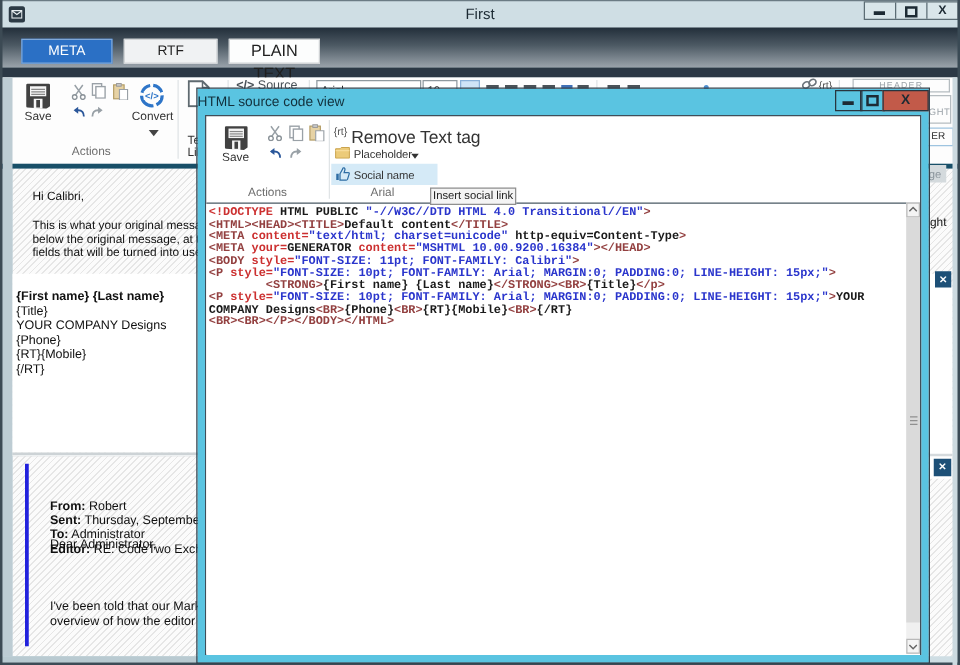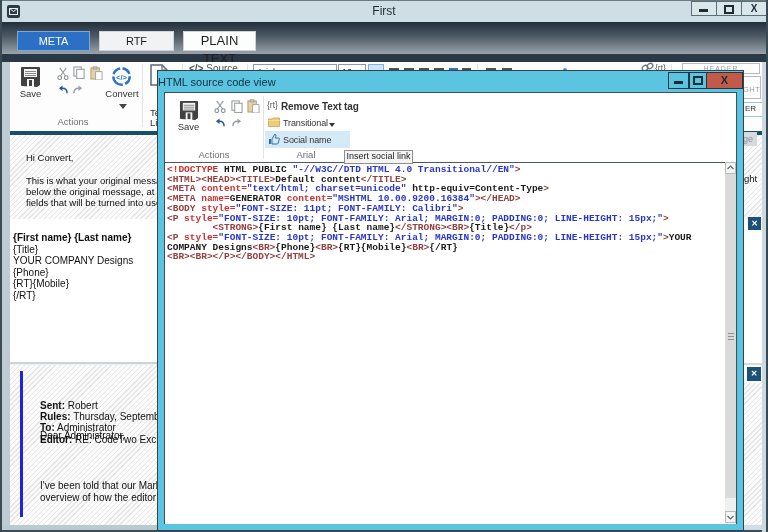--- a/index.html
+++ b/index.html
@@ -123,34 +123,34 @@
 <div class="abs" style="left:740px;top:102px;width:21px;height:13px;border:1px solid #9ec4e0;background:#fdfdfd;"></div>
 <div class="abs" style="left:745px;top:104px;font-size:8px;color:#333;">ER</div>
 
 <div class="abs" style="left:0;top:131px;width:768px;height:4px;background:#184f68;"></div>
 
 <div class="abs hatch" style="left:10px;top:135px;width:753px;height:390px;"></div>
 <div class="abs" style="left:2px;top:62px;width:8px;height:463px;background:#bdccd3;"></div>
 <div class="abs" style="left:0;top:525px;width:743px;height:5px;background:#b9cad1;"></div>
 <div class="abs" style="left:0;top:530px;width:768px;height:2px;background:#3d4c57;"></div>
 
-<div class="abs" style="left:26px;top:152px;font-size:9.5px;color:#101010;">Hi Convert,</div>
+<div class="abs" style="left:26px;top:152px;font-size:9.5px;color:#101010;">Hi Calibri,</div>
 <div class="abs" style="left:26px;top:175px;width:720px;font-size:9.5px;color:#101010;line-height:11px;">
 This is what your original message will look like when the signature is added automatically at the right<br>
 below the original message, at the top of it, or under the latest reply. The signature template contains<br>
 fields that will be turned into user data when the message is sent out of your organization there.</div>
 
 <div class="abs" style="left:10px;top:219px;width:740px;height:143px;background:#ffffff;"></div>
 <div class="abs" style="left:13px;top:232px;font-size:10px;color:#101010;line-height:11.6px;">
 <b>{First name} {Last name}</b><br>{Title}<br>YOUR COMPANY Designs<br>{Phone}<br>{RT}{Mobile}<br>{/RT}</div>
 <div class="abs" style="left:10px;top:362px;width:740px;height:2px;background:#cdd3d6;border-bottom:1px solid #eef1f2;"></div>
 
 <div class="abs" style="left:20px;top:371px;width:3px;height:146px;background:#2222dd;"></div>
 <div class="abs" style="left:40px;top:400px;font-size:10px;color:#101010;line-height:11.2px;">
-<b>Sent:</b> Robert<br><b>Rules:</b> Thursday, September 26, 2013 10:32 AM<br><b>To:</b> Administrator<br><b>Editor:</b> RE: CodeTwo Exchange Rules</div>
+<b>From:</b> Robert<br><b>Sent:</b> Thursday, September 26, 2013 10:32 AM<br><b>To:</b> Administrator<br><b>Editor:</b> RE: CodeTwo Exchange Rules</div>
 <div class="abs" style="left:40px;top:430px;font-size:10px;color:#101010;">Dear Administrator,</div>
 <div class="abs" style="left:40px;top:480px;font-size:10px;color:#101010;line-height:11.5px;">
 I've been told that our Marketing department prepared a short<br>overview of how the editor works in our brand new software</div>
 
 <div class="abs" style="left:743px;top:132px;width:14px;height:14px;background:#d4dadd;color:#8b959c;font-size:9px;line-height:14px;">ge</div>
 <div class="abs" style="left:744px;top:173px;font-size:9.5px;color:#101010;">ght</div>
 <div class="abs" style="left:743px;top:229px;width:19px;height:154px;background:#fff;"></div>
 <div class="abs" style="left:743px;top:363px;width:19px;height:2px;background:#d5dadd;"></div>
 <div class="abs" style="left:748px;top:217px;width:13px;height:13px;background:#1d5077;color:#fff;font-size:8px;font-weight:bold;text-align:center;line-height:13px;">✕</div>
 <div class="abs" style="left:747px;top:367px;width:14px;height:14px;background:#1d5077;color:#fff;font-size:8px;font-weight:bold;text-align:center;line-height:14px;">✕</div>
@@ -198,40 +198,40 @@
  <path d="M6 0.5 L2 3.5 L6 6.5 Z" fill="#2b579a"></path>
 </svg>
 <svg class="abs" style="left:231px;top:118px;z-index:12;" width="12" height="10" viewBox="0 0 13 11">
  <path d="M2 9 Q2 3.5 7 3.5 L9.5 3.5" stroke="#98a0a6" stroke-width="1.6" fill="none"></path>
  <path d="M7 0.5 L11 3.5 L7 6.5 Z" fill="#98a0a6"></path>
 </svg>
 <div class="abs glab" style="left:189px;top:149px;width:50px;text-align:center;z-index:12;">Actions</div>
 <div class="abs sep" style="left:263px;top:96px;height:63px;z-index:12;"></div>
 
 <div class="abs" style="left:267px;top:100px;font-size:8.5px;color:#555;z-index:12;">{rt}</div>
-<div class="abs" style="left:281px;top:101px;font-size:10px;letter-spacing:-0.1px;color:#333;z-index:12;font-weight:bold;">Remove Text tag</div>
+<div class="abs" style="left:281px;top:101px;font-size:14px;letter-spacing:-0.1px;color:#333;z-index:12;">Remove Text tag</div>
 <svg class="abs" style="left:268px;top:117px;z-index:12;" width="12" height="10" viewBox="0 0 12 10">
  <path d="M0.5 2 L0.5 9.5 L11.5 9.5 L11.5 1 L5 1 L4 2 Z" fill="#eccb79" stroke="#caa34d" stroke-width="0.8"></path>
  <path d="M0.5 3.5 L11.5 3.5" stroke="#f7dc9a" stroke-width="1"></path>
 </svg>
-<div class="abs" style="left:283px;top:118px;font-size:9px;letter-spacing:-0.1px;color:#333;z-index:12;">Transitional</div>
+<div class="abs" style="left:283px;top:118px;font-size:9px;letter-spacing:-0.1px;color:#333;z-index:12;">Placeholder</div>
 <div class="abs" style="left:329px;top:123px;width:0;height:0;border-left:3.5px solid transparent;border-right:3.5px solid transparent;border-top:4px solid #333;z-index:12;"></div>
 <div class="abs" style="left:265px;top:131px;width:85px;height:17px;background:#d5eaf7;z-index:12;"></div>
 <svg class="abs" style="left:268px;top:133px;z-index:13;" width="12" height="12" viewBox="0 0 12 12">
  <path d="M1 6 L3 6 L3 11 L1 11 Z" fill="#2e6da4"></path>
  <path d="M4 6 L6 2.5 Q6.3 1 7.3 1.3 Q8.3 1.7 7.8 3.3 L7.3 5 L10.5 5 Q11.7 5 11.3 6.3 L10 10.5 Q9.8 11 9 11 L4 11 Z" fill="none" stroke="#2e6da4" stroke-width="1"></path>
 </svg>
 <div class="abs" style="left:283px;top:135px;font-size:9px;letter-spacing:-0.1px;color:#333;z-index:13;">Social name</div>
 <div class="abs glab" style="left:281px;top:149px;width:50px;text-align:center;z-index:12;">Arial</div>
 
 <div class="abs" style="left:165px;top:162px;width:571px;height:361px;background:#fff;border-top:1px solid #4a5a64;z-index:12;"></div>
 <div id="code" class="abs" style="left:167px;top:165px;z-index:13;font-family:'Liberation Mono',monospace;font-weight:bold;font-size:9.5px;line-height:9.7px;white-space:pre;color:#1a1a1a;"><span style="color:#cc3030">&lt;!DOCTYPE</span> HTML PUBLIC <span style="color:#2a35cc">"-//W3C//DTD HTML 4.0 Transitional//EN"</span><span style="color:#934040">&gt;</span>
 <span style="color:#934040">&lt;HTML&gt;&lt;HEAD&gt;&lt;TITLE&gt;</span>Default content<span style="color:#934040">&lt;/TITLE&gt;</span>
 <span style="color:#934040">&lt;META</span> <span style="color:#cc3030">content=</span><span style="color:#2a35cc">"text/html; charset=unicode"</span> http-equiv=Content-Type<span style="color:#934040">&gt;</span>
-<span style="color:#934040">&lt;META</span> <span style="color:#cc3030">name=</span>GENERATOR <span style="color:#cc3030">content=</span><span style="color:#2a35cc">"MSHTML 10.00.9200.16384"</span><span style="color:#934040">&gt;&lt;/HEAD&gt;</span>
+<span style="color:#934040">&lt;META</span> <span style="color:#cc3030">your=</span>GENERATOR <span style="color:#cc3030">content=</span><span style="color:#2a35cc">"MSHTML 10.00.9200.16384"</span><span style="color:#934040">&gt;&lt;/HEAD&gt;</span>
 <span style="color:#934040">&lt;BODY</span> <span style="color:#cc3030">style=</span><span style="color:#2a35cc">"FONT-SIZE: 11pt; FONT-FAMILY: Calibri"</span><span style="color:#934040">&gt;</span>
 <span style="color:#934040">&lt;P</span> <span style="color:#cc3030">style=</span><span style="color:#2a35cc">"FONT-SIZE: 10pt; FONT-FAMILY: Arial; MARGIN:0; PADDING:0; LINE-HEIGHT: 15px;"</span><span style="color:#934040">&gt;</span>
         <span style="color:#934040">&lt;STRONG&gt;</span>{First name} {Last name}<span style="color:#934040">&lt;/STRONG&gt;&lt;BR&gt;</span>{Title}<span style="color:#934040">&lt;/p&gt;</span>
 <span style="color:#934040">&lt;P</span> <span style="color:#cc3030">style=</span><span style="color:#2a35cc">"FONT-SIZE: 10pt; FONT-FAMILY: Arial; MARGIN:0; PADDING:0; LINE-HEIGHT: 15px;"</span><span style="color:#934040">&gt;</span>YOUR
 COMPANY Designs<span style="color:#934040">&lt;BR&gt;</span>{Phone}<span style="color:#934040">&lt;BR&gt;</span>{RT}{Mobile}<span style="color:#934040">&lt;BR&gt;</span>{/RT}
 <span style="color:#934040">&lt;BR&gt;&lt;BR&gt;&lt;/P&gt;&lt;/BODY&gt;&lt;/HTML&gt;</span></div>
 
 <div class="abs" style="left:725px;top:162px;width:11px;height:361px;background:#f0f0f0;z-index:13;"></div>
 <div class="abs" style="left:725px;top:162px;width:11px;height:12px;background:#f4f4f4;border:1px solid #b9b9b9;box-sizing:border-box;z-index:14;"></div>
 <svg class="abs" style="left:727px;top:165px;z-index:15;" width="7" height="5" viewBox="0 0 7 5">

